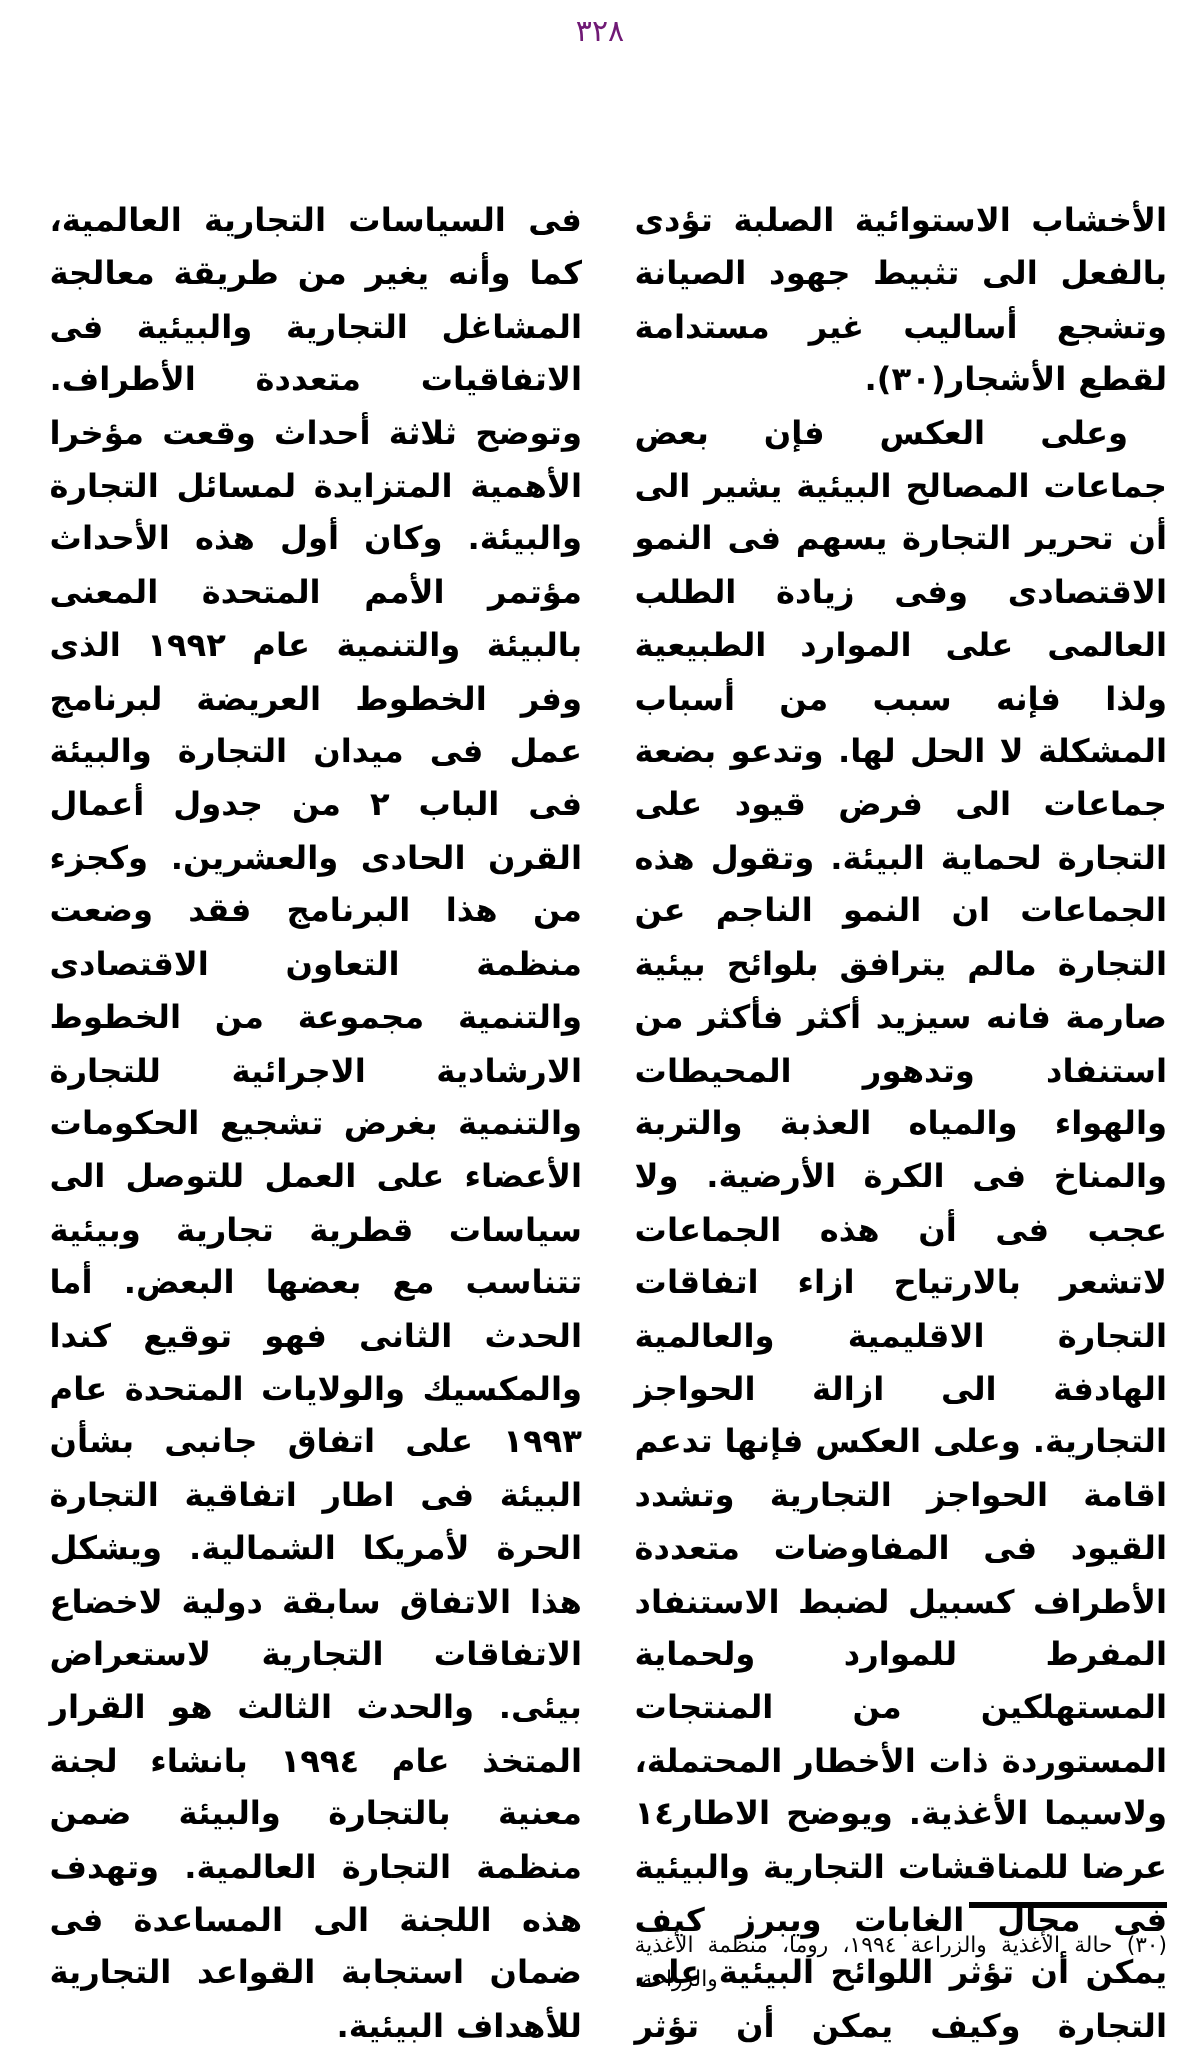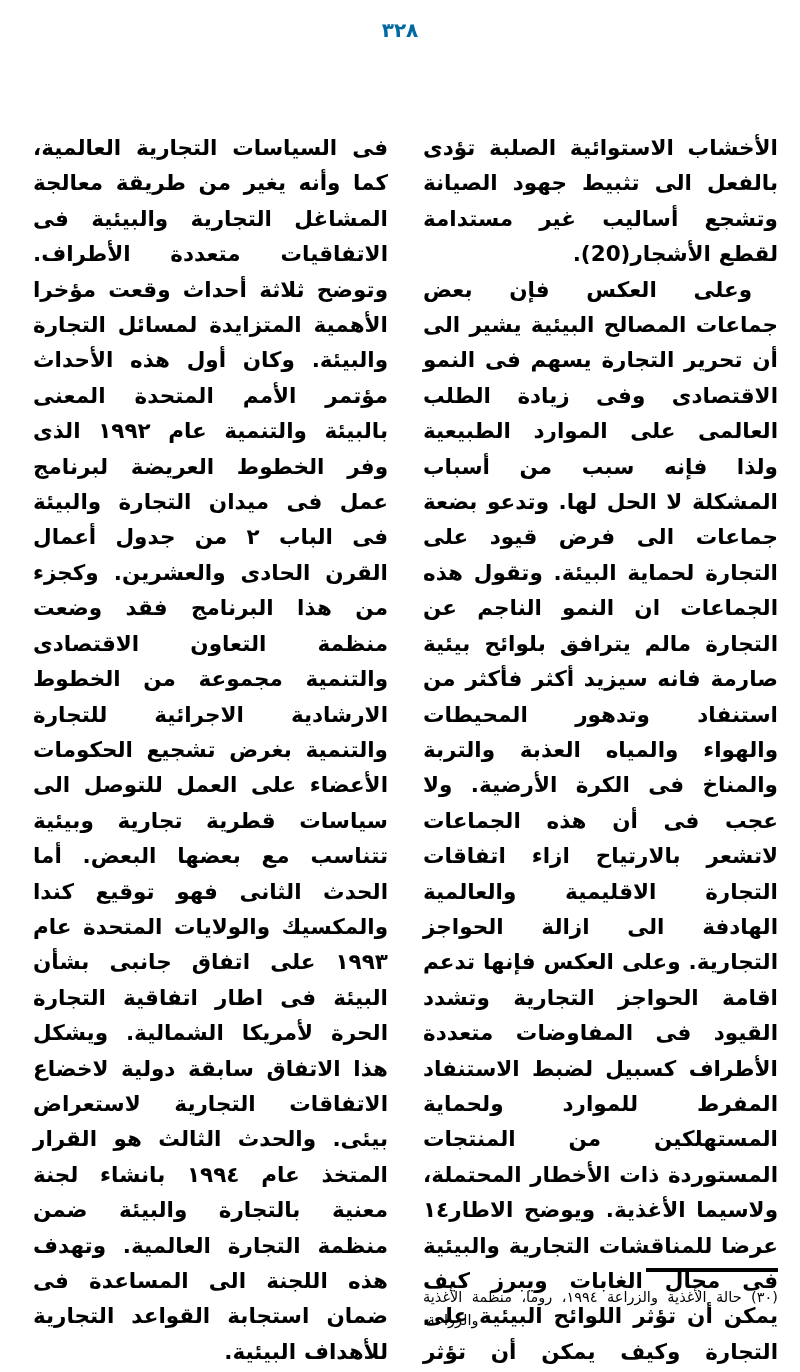--- a/index.html
+++ b/index.html
@@ -23,25 +23,25 @@
     top: 0;
     left: 0;
     width: 800px;
     height: 44px;
     text-align: center;
   }
   .page-number {
     display: inline-block;
     font-family: "DejaVu Sans", "Liberation Sans", sans-serif;
     font-size: 20px;
-    font-weight: 700;
+    font-weight: 400;
     letter-spacing: 1px;
     line-height: 32px;
-    padding-top: 14px;
-    color: #0369a1;
+    padding-top: 4px;
+    color: #701a75;
   }
 
   
   .page-body {
     position: absolute;
     top: 130px;
     left: 0;
     width: 800px;
     height: 1160px;
   }
@@ -98,21 +98,21 @@
 </head>
 <body>
 
 <div class="page-header">
   <span class="page-number">٣٢٨</span>
 </div>
 
 <div class="page-body">
 
   <div class="column col-right">
-    <p class="para">الأخشاب الاستوائية الصلبة تؤدى بالفعل الى تثبيط جهود الصيانة وتشجع أساليب غير مستدامة لقطع الأشجار(20).</p>
+    <p class="para">الأخشاب الاستوائية الصلبة تؤدى بالفعل الى تثبيط جهود الصيانة وتشجع أساليب غير مستدامة لقطع الأشجار(٣٠).</p>
     <p class="para indent">وعلى العكس فإن بعض جماعات المصالح البيئية يشير الى أن تحرير التجارة يسهم فى النمو الاقتصادى وفى زيادة الطلب العالمى على الموارد الطبيعية ولذا فإنه سبب من أسباب المشكلة لا الحل لها. وتدعو بضعة جماعات الى فرض قيود على التجارة لحماية البيئة. وتقول هذه الجماعات ان النمو الناجم عن التجارة مالم يترافق بلوائح بيئية صارمة فانه سيزيد أكثر فأكثر من استنفاد وتدهور المحيطات والهواء والمياه العذبة والتربة والمناخ فى الكرة الأرضية. ولا عجب فى أن هذه الجماعات لاتشعر بالارتياح ازاء اتفاقات التجارة الاقليمية والعالمية الهادفة الى ازالة الحواجز التجارية. وعلى العكس فإنها تدعم اقامة الحواجز التجارية وتشدد القيود فى المفاوضات متعددة الأطراف كسبيل لضبط الاستنفاد المفرط للموارد ولحماية المستهلكين من المنتجات المستوردة ذات الأخطار المحتملة، ولاسيما الأغذية. ويوضح الاطار١٤ عرضا للمناقشات التجارية والبيئية فى مجال الغابات ويبرز كيف يمكن أن تؤثر اللوائح البيئية على التجارة وكيف يمكن أن تؤثر السياسات التجارية على البيئة.</p>
 
   </div>
 
   <div class="column col-left">
     <p class="para">فى السياسات التجارية العالمية، كما وأنه يغير من طريقة معالجة المشاغل التجارية والبيئية فى الاتفاقيات متعددة الأطراف. وتوضح ثلاثة أحداث وقعت مؤخرا الأهمية المتزايدة لمسائل التجارة والبيئة. وكان أول هذه الأحداث مؤتمر الأمم المتحدة المعنى بالبيئة والتنمية عام ١٩٩٢ الذى وفر الخطوط العريضة لبرنامج عمل فى ميدان التجارة والبيئة فى الباب ٢ من جدول أعمال القرن الحادى والعشرين. وكجزء من هذا البرنامج فقد وضعت منظمة التعاون الاقتصادى والتنمية مجموعة من الخطوط الارشادية الاجرائية للتجارة والتنمية بغرض تشجيع الحكومات الأعضاء على العمل للتوصل الى سياسات قطرية تجارية وبيئية تتناسب مع بعضها البعض. أما الحدث الثانى فهو توقيع كندا والمكسيك والولايات المتحدة عام ١٩٩٣ على اتفاق جانبى بشأن البيئة فى اطار اتفاقية التجارة الحرة لأمريكا الشمالية. ويشكل هذا الاتفاق سابقة دولية لاخضاع الاتفاقات التجارية لاستعراض بيئى. والحدث الثالث هو القرار المتخذ عام ١٩٩٤ بانشاء لجنة معنية بالتجارة والبيئة ضمن منظمة التجارة العالمية. وتهدف هذه اللجنة الى المساعدة فى ضمان استجابة القواعد التجارية للأهداف البيئية.</p>
     <p class="para indent last-center-end">وكما هو الحال بالنسبة للهدف الشامل للتنمية المستدامة فإن مسائل التجارة والبيئة تطرح تحديات طويلة الأجل، وهى تحديات تتطلب من السياسات معارف علمية أفضل فى</p>
   </div>
 
 </div>

